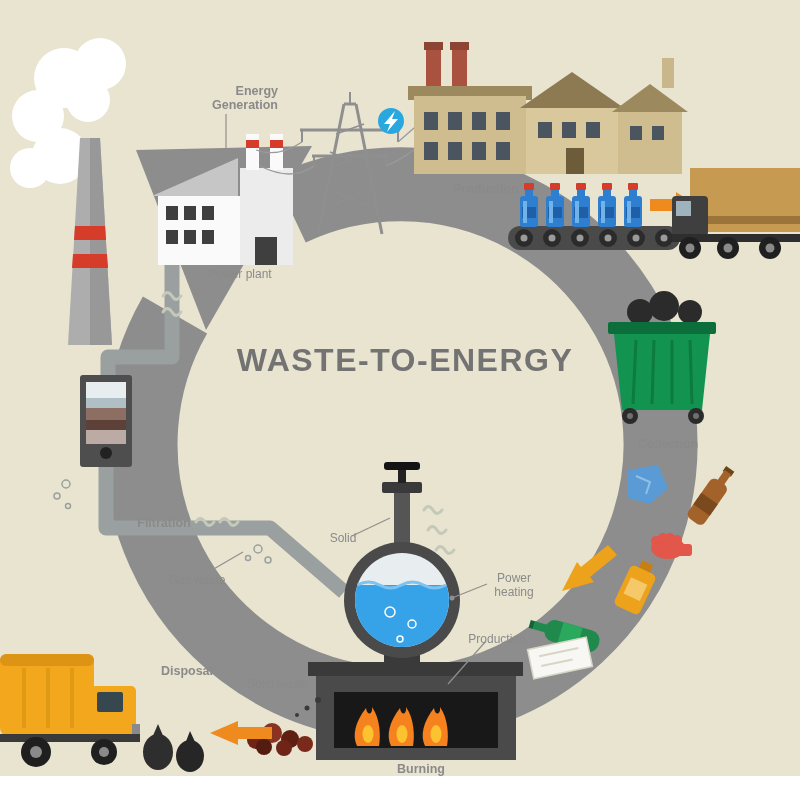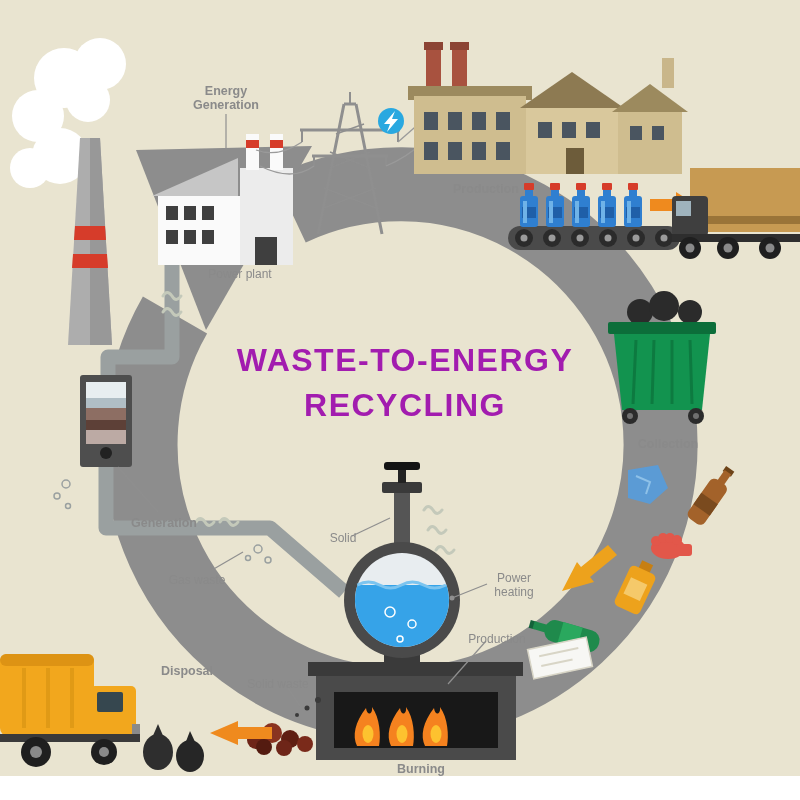--- a/index.html
+++ b/index.html
@@ -9,21 +9,21 @@
   }
   svg.scene{position:absolute;left:0;top:0;}
   .lbl{
     position:absolute;color:#8a8a8a;font-size:12px;line-height:1.15;
     transform:translateX(-50%);text-align:center;white-space:nowrap;
   }
   .lbl-big{font-weight:bold;font-size:12.5px;}
   .wrap{white-space:normal;}
   .title-line{
     position:absolute;left:405px;transform:translateX(-50%);
-    color:#a21caf;font-weight:bold;font-size:32px;letter-spacing:1.5px;
+    color:#737373;font-weight:bold;font-size:32px;letter-spacing:1.5px;
     white-space:nowrap;
   }
   .strip{position:absolute;left:0;bottom:0;width:800px;height:24px;background:#ffffff;}
 </style>
 </head>
 <body>
 
 <div class="canvas">
 
 <svg class="scene" width="800" height="800" viewBox="0 0 800 800">
@@ -352,27 +352,26 @@
     <line x1="487" y1="584" x2="452" y2="598"></line>
     <line x1="486" y1="641" x2="448" y2="684"></line>
     <line x1="288" y1="688" x2="300" y2="706"></line>
     <line x1="158" y1="512" x2="118" y2="467"></line>
   </g>
   <circle cx="452" cy="598" r="2.5" fill="#8f8f8f"></circle>
 
 </svg>
 
 <div class="title-line" style="top:342px;">WASTE-TO-ENERGY</div>
-<div class="title-line" style="top:387px;">RECYCLING</div>
-
-<div class="lbl lbl-big wrap" style="left:226px;top:84px;width:92px;">Energy Generation</div>
+
+<div class="lbl lbl-big wrap" style="left:232px;top:84px;width:92px;text-align:right;">Energy Generation</div>
 <div class="lbl" style="left:240px;top:268px;">Power plant</div>
 <div class="lbl lbl-big" style="left:486px;top:182px;">Production</div>
 <div class="lbl lbl-big" style="left:668px;top:437px;">Collection</div>
-<div class="lbl lbl-big" style="left:164px;top:516px;">Generation</div>
+<div class="lbl lbl-big" style="left:164px;top:516px;">Filtration</div>
 <div class="lbl" style="left:343px;top:532px;">Solid</div>
 <div class="lbl" style="left:197px;top:574px;">Gas waste</div>
 <div class="lbl wrap" style="left:514px;top:572px;width:52px;">Power heating</div>
 <div class="lbl" style="left:497px;top:633px;">Production</div>
 <div class="lbl" style="left:278px;top:678px;">Solid waste</div>
 <div class="lbl lbl-big" style="left:187px;top:664px;">Disposal</div>
 <div class="lbl lbl-big" style="left:411px;top:762px;padding-left:20px;">Burning</div>
 
 <div class="strip"></div>
 

